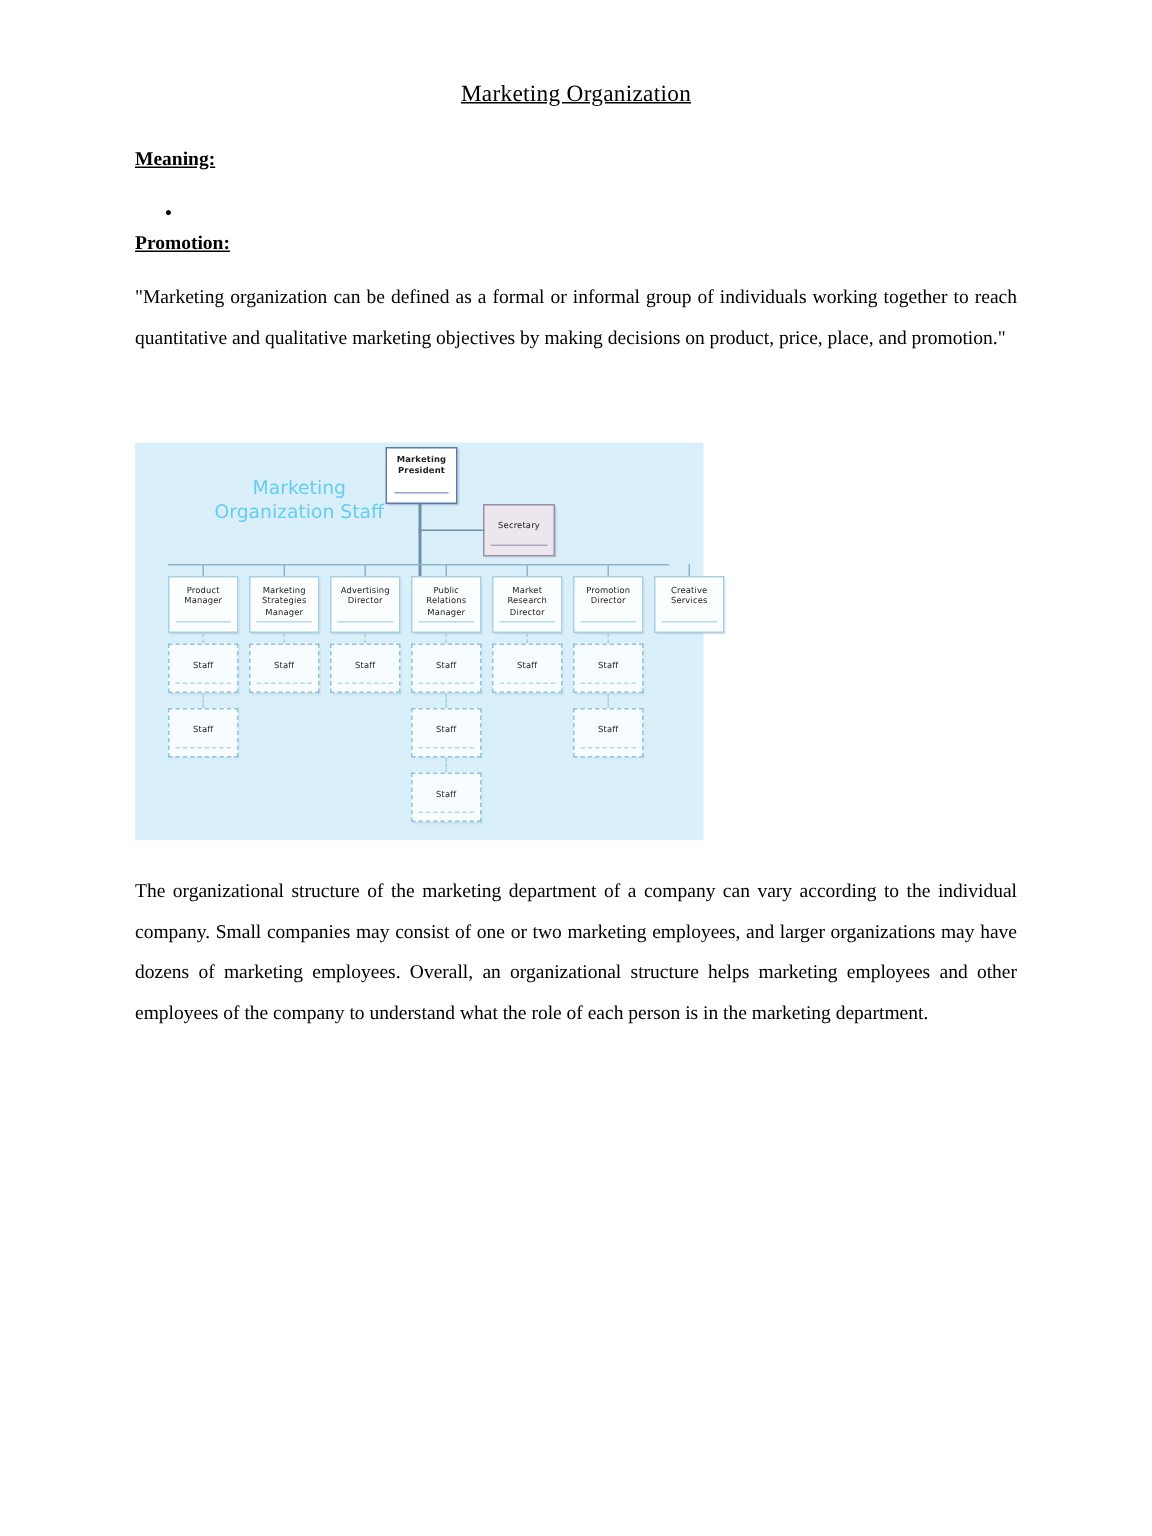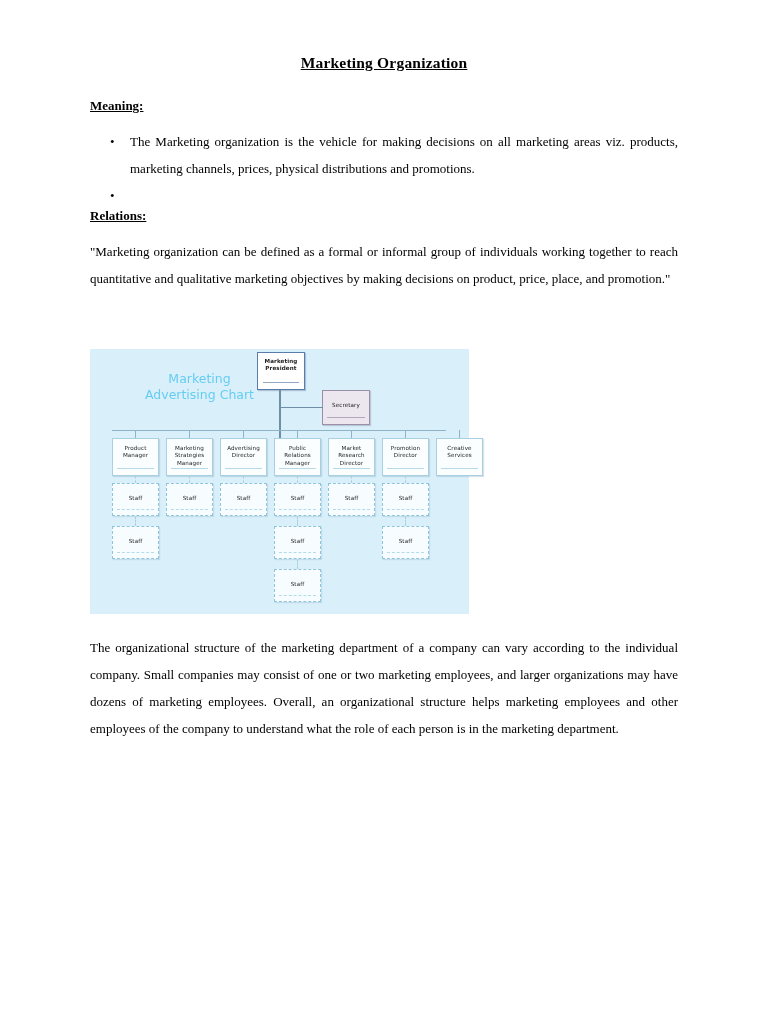--- a/index.html
+++ b/index.html
@@ -27,21 +27,21 @@
     position: absolute;
     left: 90px;
     top: 0;
     width: 588px;
   }
 
   
   .doc-title {
     text-align: center;
     font-size: 15.5px;
-    font-weight: bold;
+    font-weight: normal;
     text-decoration: underline;
     margin: 0;
     padding-top: 54px;
     letter-spacing: 0.2px;
   }
 
   .section-label {
     font-size: 13px;
     font-weight: bold;
     margin: 0;
@@ -231,37 +231,36 @@
 <div class="page">
   <div class="content">
 
     <h1 class="doc-title">Marketing Organization</h1>
 
     <p class="section-label">Meaning:</p>
 
     <ul class="bullet-list">
       <li>
         <span class="bullet-dot">•</span>
-        <span>The Marketing organization is the vehicle for making decisions on all marketing areas viz. products, marketing channels, prices, physical distributions and promotions.</span>
       </li>
       <li>
         <span class="bullet-dot">•</span>
       </li>
     </ul>
 
-    <p class="section-label">Relations:</p>
+    <p class="section-label">Promotion:</p>
 
     <p class="body-para">"Marketing organization can be defined as a formal or informal group of individuals working together to reach quantitative and  qualitative marketing objectives  by making decisions on product, price, place, and promotion."</p>
 
     <div class="figure-wrap">
       <div class="org-chart">
 
         <div class="chart-title">
           <div>Marketing</div>
-          <div>Advertising Chart</div>
+          <div>Organization Staff</div>
         </div>
 
         <div class="node node-president">
           <span class="node-label">
             <span>Marketing</span><br>
             <span>President</span>
           </span>
           <span class="divider"></span>
         </div>
 

